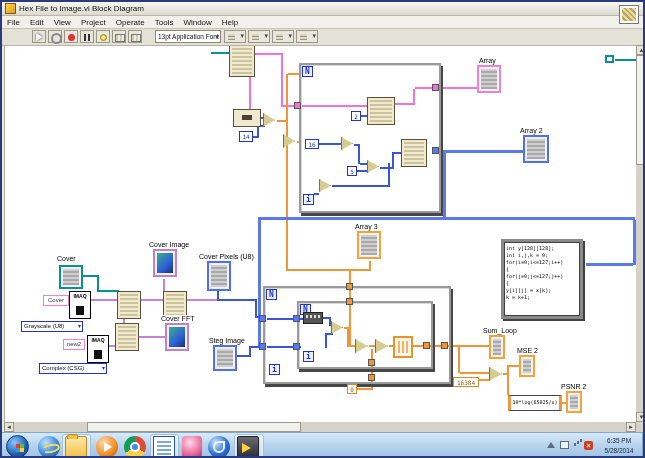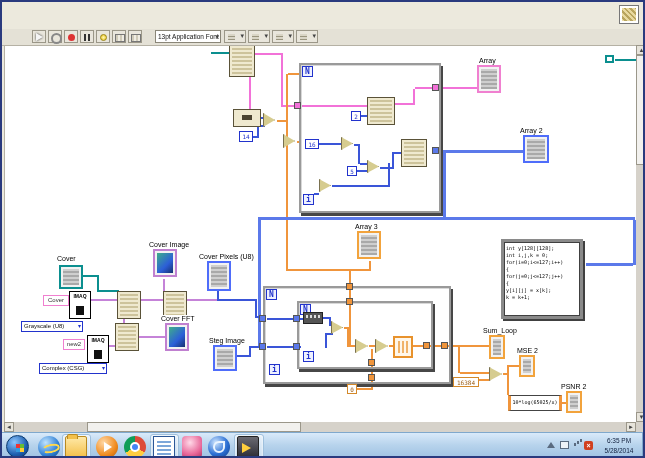--- a/index.html
+++ b/index.html
@@ -141,21 +141,35 @@
   #clock{position:absolute;right:8px;top:3px;width:40px;text-align:center;color:#0f1f3d;}
   #clock div{font-size:6.5px;line-height:10px;}
   #sliver{position:absolute;right:0;top:0;width:4px;height:28px;background:rgba(255,255,255,.35);
     border-left:1px solid #7fa8cc;}
 </style>
 </head>
 <body>
 
 <div id="screen">
 
-
+  <div id="titlebar">
+    <div id="title-icon"></div>
+    <span class="t">Hex File to Image.vi Block Diagram</span>
+  </div>
+
+  <div id="menubar">
+    <span>File</span>
+    <span>Edit</span>
+    <span>View</span>
+    <span>Project</span>
+    <span>Operate</span>
+    <span>Tools</span>
+    <span>Window</span>
+    <span>Help</span>
+  </div>
   <div id="vi-icon"></div>
 
   <div id="toolbar">
     <div class="tbtn" style="left:30px">
         <div class="glyph-run"></div>
       </div>
     <div class="tbtn" style="left:46px">
         <div class="glyph-cont"></div>
       </div>
     <div class="tbtn" style="left:62px">

